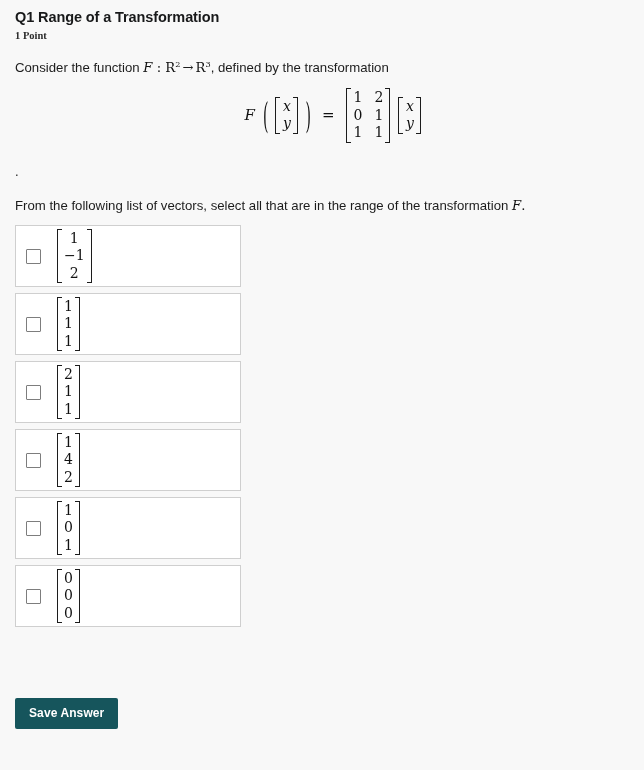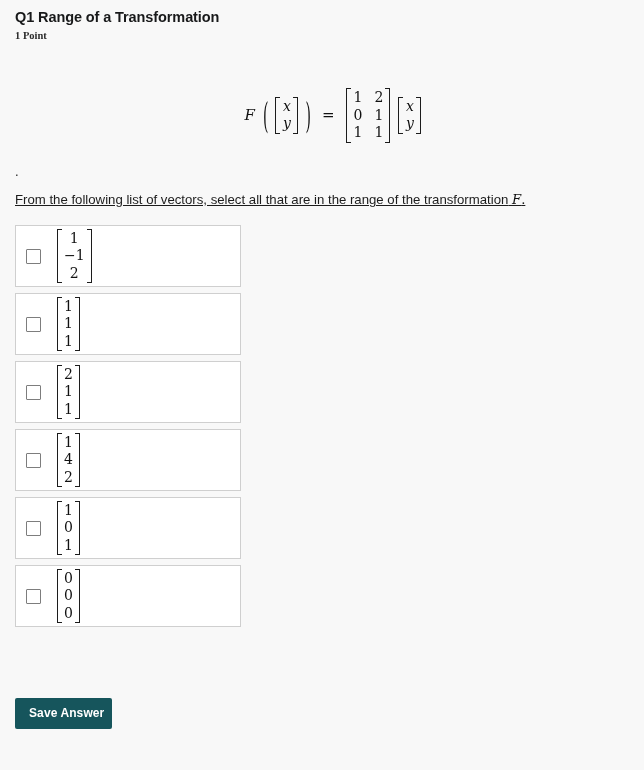--- a/index.html
+++ b/index.html
@@ -47,21 +47,21 @@
 
   
   .prose {
     position: absolute;
     left: 15px;
     font-size: 13.2px;
     color: #1c1c1c;
     white-space: nowrap;
   }
   .prose-intro { top: 59px; }
-  .prose-select { top: 192px; text-decoration: underline; }
+  .prose-select { top: 198px; }
 
   .dot-line {
     position: absolute;
     left: 15px;
     top: 164px;
     font-size: 13px;
     color: #1c1c1c;
   }
 
   
@@ -206,34 +206,35 @@
     position: absolute;
     left: 15px;
     top: 698px;
     background: #16555c;
     color: #ffffff;
     border: none;
     font-family: "Liberation Sans", sans-serif;
     font-size: 12px;
     font-weight: bold;
     letter-spacing: 0.1px;
-    padding: 9px 8px 10px 14px;
+    padding: 9px 14px 10px 14px;
     border-radius: 2px;
     cursor: pointer;
     line-height: 1;
   }
 </style>
 </head>
 <body>
 
 <div class="page">
 
   <div class="q-title">Q1 Range of a Transformation</div>
   <div class="q-points">1 Point</div>
 
+  <div class="prose prose-intro"><span>Consider the function </span><span class="math">F</span><span class="math-up"> : </span><span class="bb"><span>R</span><sup class="sm">2</sup></span><span class="arrow">→</span><span class="bb"><span>R</span><sup class="sm">3</sup></span><span>,  defined by the transformation</span></div>
 
   <div class="equation">
     <div class="eq-inner">
       <span class="eq-f">F</span>
       <span class="paren">(</span>
 
       <span class="bmat vec italic">
         <span class="brk l"></span>
         <span class="cells">
           <span class="row">

